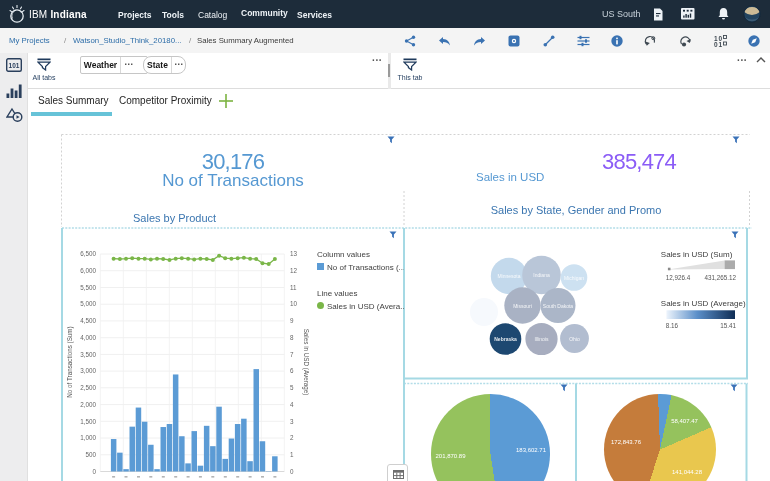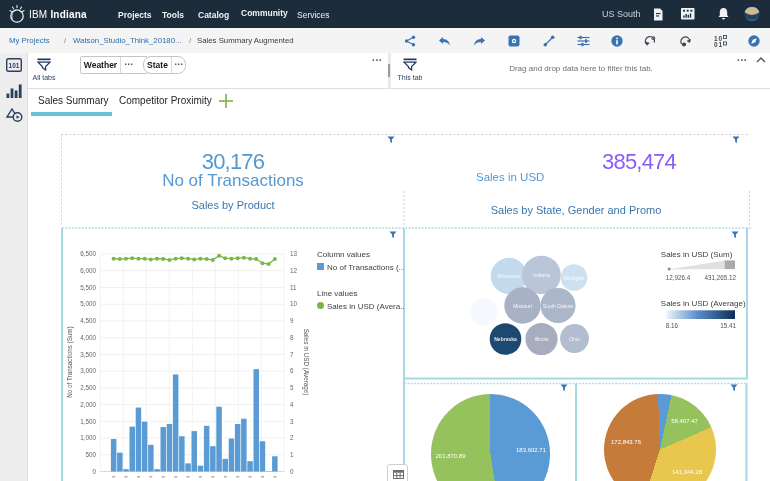--- a/index.html
+++ b/index.html
@@ -17,23 +17,23 @@
       <line x1="10" y1="1.5" x2="10" y2="3.5"></line>
       <line x1="5.5" y1="3" x2="6.5" y2="4.8"></line>
       <line x1="14.5" y1="3" x2="13.5" y2="4.8"></line>
       <line x1="3" y1="6.5" x2="4.6" y2="7.6"></line>
       <line x1="17" y1="6.5" x2="15.4" y2="7.6"></line>
     </g>
   </svg>
   <div class="a" style="left:29px;top:8.5px;font-size:10px;color:#fff;letter-spacing:.2px"><span style="font-weight:400">IBM</span> <span style="font-weight:700">Indiana</span></div>
   <div class="a" style="left:118px;top:9.5px;font-size:8.5px;font-weight:700;color:#eef3f7">Projects</div>
   <div class="a" style="left:162px;top:9.5px;font-size:8.5px;font-weight:700;color:#eef3f7">Tools</div>
-  <div class="a" style="left:198px;top:9.5px;font-size:8.5px;font-weight:700;color:#eef3f7">Catalog</div>
+  <div class="a" style="left:198px;top:9.5px;font-size:8.5px;font-weight:400;color:#eef3f7">Catalog</div>
   <div class="a" style="left:241px;top:8px;font-size:8.5px;font-weight:700;color:#eef3f7">Community</div>
-  <div class="a" style="left:297px;top:9.5px;font-size:8.5px;font-weight:400;color:#eef3f7">Services</div>
+  <div class="a" style="left:297px;top:9.5px;font-size:8.5px;font-weight:700;color:#eef3f7">Services</div>
   <div class="a" style="left:602px;top:9px;font-size:9px;color:#c8d2da">US South</div>
   <svg class="a" style="left:652px;top:8px" width="12" height="13" viewBox="0 0 12 13">
     <path d="M2 0.5 h6 l2.5 2.5 v9.5 h-8.5 z" fill="#eef3f7"></path>
     <rect x="4" y="5" width="4.5" height="1.1" fill="#1d2c3a"></rect>
     <rect x="4" y="7.4" width="3" height="1.1" fill="#1d2c3a"></rect>
   </svg>
   <svg class="a" style="left:681px;top:8px" width="14" height="12" viewBox="0 0 14 12">
     <rect x="0" y="0" width="13.5" height="11.5" rx="1" fill="#eef3f7"></rect>
     <rect x="2" y="1.8" width="2" height="1.8" fill="#1d2c3a"></rect>
     <rect x="5.7" y="1.8" width="2" height="1.8" fill="#1d2c3a"></rect>
@@ -170,21 +170,20 @@
 </div>
 <div class="a" style="left:387.5px;top:53px;width:3.5px;height:36px;background:#e9e9e9">
   <div class="a" style="left:0.8px;top:11px;width:2px;height:13px;background:#9a9a9a"></div>
 </div>
 <div class="a" style="left:391px;top:53px;width:379px;height:36px;background:#fff;border-bottom:1px solid #ddd">
   <svg class="a" style="left:12px;top:5px" width="14" height="13" viewBox="0 0 14 13">
     <rect x="0.5" y="0.5" width="13" height="1.7" fill="#1f3a5c"></rect>
     <path d="M1 4.2 H13 L8.6 8.6 V12 L5.4 9.6 V8.6 Z" fill="none" stroke="#1f3a5c" stroke-width="1.2"></path>
   </svg>
   <div class="a" style="left:4px;top:21px;width:30px;text-align:center;font-size:7px;color:#1f3a5c">This tab</div>
-  <div class="a" style="left:60px;top:11px;width:260px;text-align:center;font-size:8px;color:#6f6f6f">Drag and drop data here to filter this tab.</div>
   <div class="a" style="left:346px;top:-1px;font-size:10px;font-weight:700;color:#555;letter-spacing:.6px">...</div>
   <svg class="a" style="left:365px;top:4px" width="10" height="6" viewBox="0 0 10 6">
       <path d="M1 5 L5 1 L9 5" fill="none" stroke="#555" stroke-width="1.4"></path>
     </svg>
 </div>
 
 <div class="a" style="left:38px;top:95px;font-size:10px;color:#262626">Sales Summary</div>
 <div class="a" style="left:31px;top:111.5px;width:81px;height:4px;background:#67c3d8"></div>
 <div class="a" style="left:119px;top:95px;font-size:10px;color:#262626">Competitor Proximity</div>
 <svg class="a" style="left:219px;top:94px" width="14" height="14" viewBox="0 0 14 14">
@@ -210,21 +209,21 @@
     <line x1="404" y1="260.5" x2="748" y2="260.5"></line>
     <line x1="576" y1="265.5" x2="576" y2="363"></line>
     <line x1="746.5" y1="265.5" x2="746.5" y2="363"></line>
   </g>
 </svg>
 
 <div class="a" style="left:133px;top:148.5px;width:200px;text-align:center;font-size:22px;letter-spacing:-0.8px;color:#5598d2">30,176</div>
 <div class="a" style="left:133px;top:171px;width:200px;text-align:center;font-size:17px;color:#5598d2">No of Transactions</div>
 <div class="a" style="left:476px;top:148.5px;width:200px;text-align:right;font-size:22px;letter-spacing:-0.8px;color:#8b5cf6">385,474</div>
 <div class="a" style="left:476px;top:171px;width:200px;font-size:11.5px;color:#5598d2">Sales in USD</div>
-<div class="a" style="left:133px;top:199px;width:200px;text-align:center;font-size:11px;color:#3b76b0">Sales by Product</div>
+<div class="a" style="left:133px;top:212px;width:200px;font-size:11px;color:#3b76b0">Sales by Product</div>
 <div class="a" style="left:476px;top:204px;width:200px;text-align:center;font-size:11px;color:#3b76b0">Sales by State, Gender and Promo</div>
 
 <svg class="a" style="left:387px;top:136px" width="8" height="8" viewBox="0 0 8 8">
     <path d="M0.5 0.5 H7.5 L4.9 3.4 V7.2 L3.1 5.8 V3.4 Z" fill="#3a72b8"></path>
   </svg>
 <svg class="a" style="left:732px;top:136px" width="8" height="8" viewBox="0 0 8 8">
     <path d="M0.5 0.5 H7.5 L4.9 3.4 V7.2 L3.1 5.8 V3.4 Z" fill="#3a72b8"></path>
   </svg>
 <svg class="a" style="left:389px;top:231px" width="8" height="8" viewBox="0 0 8 8">
     <path d="M0.5 0.5 H7.5 L4.9 3.4 V7.2 L3.1 5.8 V3.4 Z" fill="#3a72b8"></path>

